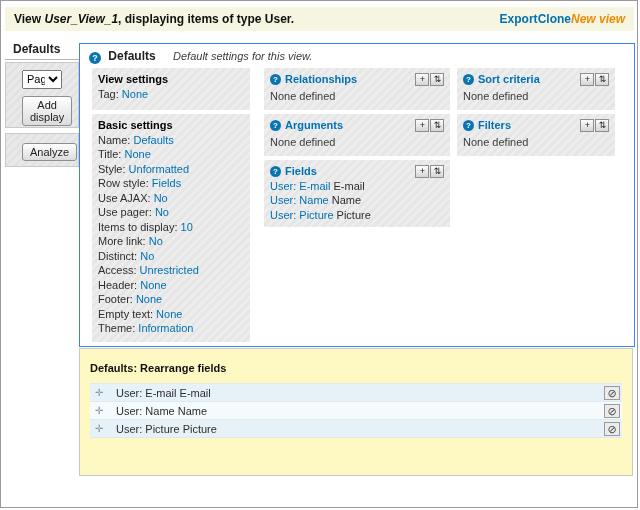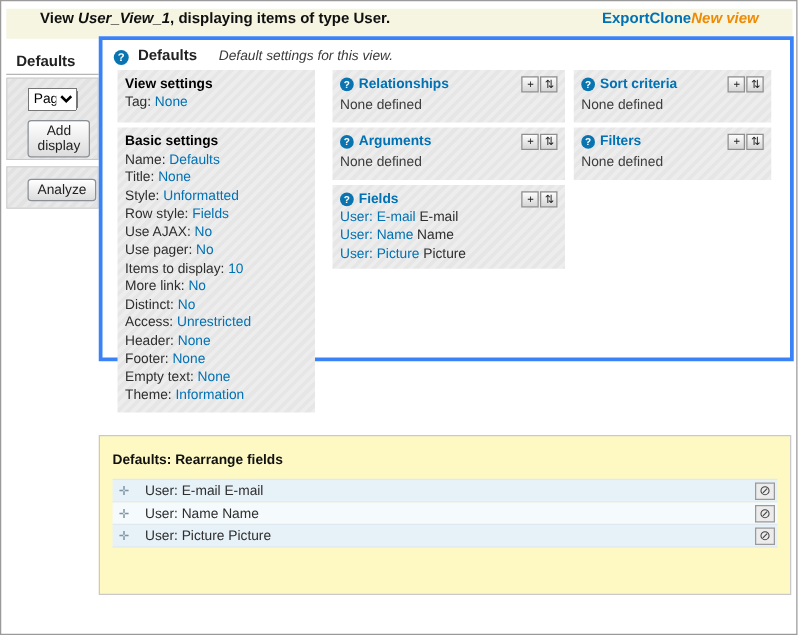--- a/index.html
+++ b/index.html
@@ -1,21 +1,21 @@
 <!DOCTYPE html>
 <html><head>
 <meta charset="utf-8">
 <style>
   * { box-sizing: border-box; margin: 0; padding: 0; }
   body { font-family: "Liberation Sans", sans-serif; background: #fff; }
   .page { position: relative; width: 638px; height: 508px; border: 1px solid #9a9a9a; background: #fff; overflow: hidden; }
 
   
   .topbar { position: absolute; left: 4px; right: 3px; top: 6px; height: 24px;
-            background: #f6f5e2; display: flex; align-items: flex-start; padding: 0 27px; }
+            background: #f6f5e2; display: flex; align-items: center; padding: 0 9px; }
   .topbar-text { font-size: 12px; font-weight: bold; color: #101010; flex: 1; }
   .topbar-text em { font-style: italic; }
   .topbar-links { display: flex; }
   .toplink { font-size: 12px; font-weight: bold; color: #0071b3; text-decoration: none; cursor: pointer; }
   .toplink.newview { color: #ee8a04; font-style: italic; }
 
   
   .tab { position: absolute; left: 4px; top: 38px; width: 74px; height: 21px;
          background: #fff; border-bottom: 1px solid #b5b5b5; font-size: 12px; font-weight: bold;
          color: #222; padding: 3px 0 0 8px; cursor: pointer; }
@@ -23,22 +23,22 @@
               border: 1px solid #c9c9c9; padding: 6px 16px; }
   .side-box.one { top: 61px; height: 66px; }
   .side-box.two { top: 132px; height: 34px; text-align: center; }
   .side-select { width: 100%; height: 19px; font-size: 11px; font-family: "Liberation Sans", sans-serif; }
   .btn { font-size: 11px; font-family: "Liberation Sans", sans-serif; color: #222;
          background: linear-gradient(#ffffff, #dcdcdc); border: 1px solid #8a9096; border-radius: 3px;
          padding: 2px 7px; cursor: pointer; }
   .side-box .btn { margin-top: 7px; }
 
   
-  .main-panel { position: absolute; left: 78px; top: 28px; width: 556px; height: 260px;
-                background: #fff; border: 3px solid #3b82f6; }
+  .main-panel { position: absolute; left: 78px; top: 42px; width: 556px; height: 304px;
+                background: #fff; border: 1px solid #3b82f6; }
   .panel-header { padding: 5px 9px; font-size: 12px; color: #222; }
   .panel-header strong { margin-left: 4px; }
   .panel-header .desc { font-style: italic; font-size: 11px; color: #3a3a3a; margin-left: 14px; }
   .help-icon { display: inline-block; width: 12px; height: 12px; border-radius: 50%;
                background: #0a74b0; color: #fff; font-size: 9px; font-weight: bold;
                text-align: center; line-height: 12px; vertical-align: -1px; cursor: pointer; }
 
   .box { position: absolute; background: repeating-linear-gradient(135deg, #ededed 0 3px, #e6e6e6 3px 6px);
          padding: 4px 6px; font-size: 11px; line-height: 14.5px; color: #2e2e2e; }
   .box-title { font-weight: bold; color: #000; }

